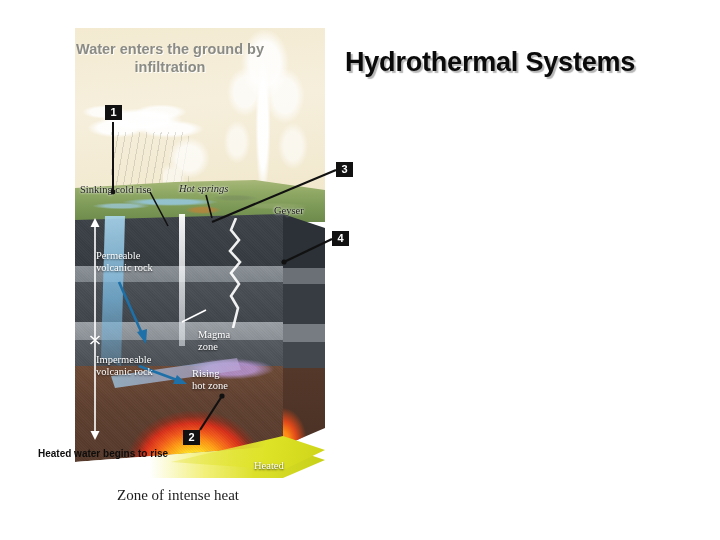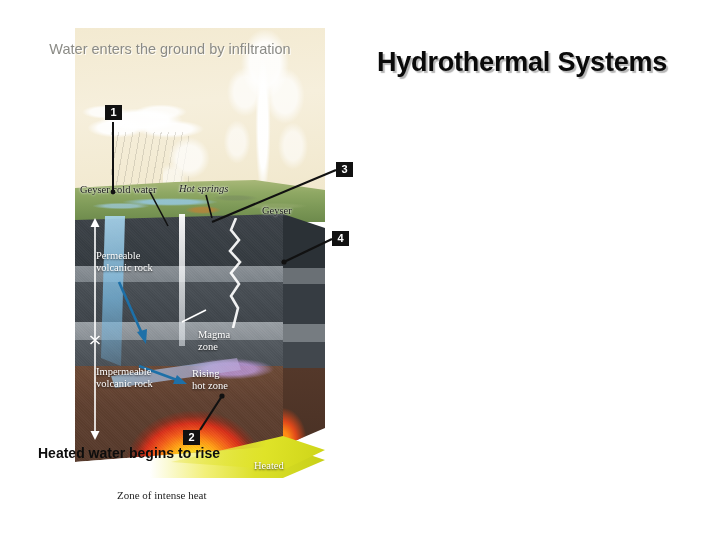--- a/index.html
+++ b/index.html
@@ -8,21 +8,20 @@
     font-family:"Liberation Sans",sans-serif;position:relative;
   }
   .slide{position:absolute;inset:0;}
 
   
   #slide-title{
     position:absolute;left:345px;top:47px;
     font-size:27px;font-weight:bold;color:#0a0a0a;
     letter-spacing:-0.2px;white-space:nowrap;
     text-shadow:2px 2px 1px rgba(120,120,120,.55);
-    margin-left:32px;
   }
 
   
   #figure{position:absolute;left:75px;top:28px;width:250px;height:480px;}
 
   
   .sky{
     position:absolute;left:0;top:0;width:250px;height:165px;
     background:linear-gradient(175deg,#f3ead1 0%,#f6efdc 45%,#f1e8cd 100%);
   }
@@ -167,49 +166,49 @@
 
   
   .lab{
     position:absolute;font-family:"Liberation Serif",serif;
     font-size:10.5px;line-height:11.5px;white-space:nowrap;
   }
   .lab-dark{color:#1b1b1b;text-shadow:0 0 2px rgba(255,255,255,.9),0 0 3px rgba(255,255,255,.8);}
   .lab-light{color:#ffffff;text-shadow:0 1px 2px rgba(0,0,0,.75);margin-left:13px;}
   #lab-sinking{left:5px;top:156px;}
   #lab-hotsprings{left:104px;top:155px;font-style:italic;}
-  #lab-geyser{left:180px;top:177px;padding-left:7px;}
+  #lab-geyser{left:192px;top:177px;padding-left:7px;}
   #lab-permeable{left:8px;top:222px;}
-  #lab-impermeable{left:8px;top:338px;}
+  #lab-impermeable{left:8px;top:326px;}
   #lab-fault{left:110px;top:301px;}
   #lab-rising{left:104px;top:340px;}
   #lab-magma{left:166px;top:432px;}
-  #lab-zone{left:42px;top:462px;color:#1d1d1d;font-size:11px;}
+  #lab-zone{left:42px;top:462px;color:#1d1d1d;font-size:15px;}
 
   
   .callout{
     position:absolute;background:#111111;color:#ffffff;
     font-family:"Liberation Sans",sans-serif;font-weight:bold;font-size:11px;
     width:17px;height:15px;line-height:15px;text-align:center;
   }
   #callout-1{left:105px;top:105px;}
   #callout-2{left:183px;top:430px;}
   #callout-3{left:336px;top:162px;}
   #callout-4{left:332px;top:231px;}
 
   
   #heading-infiltration{
     position:absolute;left:45px;top:40px;width:250px;
-    text-align:center;font-size:14.5px;font-weight:normal;line-height:18px;
+    text-align:center;font-size:14.5px;font-weight:bold;line-height:18px;
     color:#8b8b86;text-shadow:1px 1px 0 rgba(255,255,255,.85);
   }
   
   #caption-heated{
     position:absolute;left:38px;top:444px;
-    font-size:14px;font-weight:bold;line-height:19px;color:#0d0d0d;
+    font-size:10px;font-weight:bold;line-height:19px;color:#0d0d0d;
   }
 
   
   #leaders{position:absolute;left:0;top:0;width:720px;height:540px;pointer-events:none;}
 </style>
 </head>
 <body>
 
 <div class="slide">
 
@@ -267,21 +266,21 @@
 
     <svg class="arrow-blue" style="left:38px;top:250px;width:40px;height:72px;" viewBox="0 0 40 72">
       <path d="M6 4 L30 58" stroke="#1d70a8" stroke-width="2.6" fill="none"></path>
       <path d="M33 66 L24 54 L34 51 Z" fill="#1d70a8"></path>
     </svg>
     <svg class="arrow-blue" style="left:62px;top:334px;width:54px;height:26px;" viewBox="0 0 54 26">
       <path d="M2 4 L40 18" stroke="#1d70a8" stroke-width="2.6" fill="none"></path>
       <path d="M50 22 L36 22 L40 13 Z" fill="#1d70a8"></path>
     </svg>
 
-    <div class="lab lab-dark" id="lab-sinking">Geyser cold water</div>
+    <div class="lab lab-dark" id="lab-sinking">Sinking cold rise</div>
     <div class="lab lab-dark" id="lab-hotsprings">Hot springs</div>
     <div class="lab lab-dark" id="lab-geyser">Geyser</div>
 
     <div class="lab lab-light" id="lab-permeable">
       <div>Permeable</div>
       <div>volcanic rock</div>
     </div>
     <div class="lab lab-light" id="lab-impermeable">
       <div>Impermeable</div>
       <div>volcanic rock</div>

